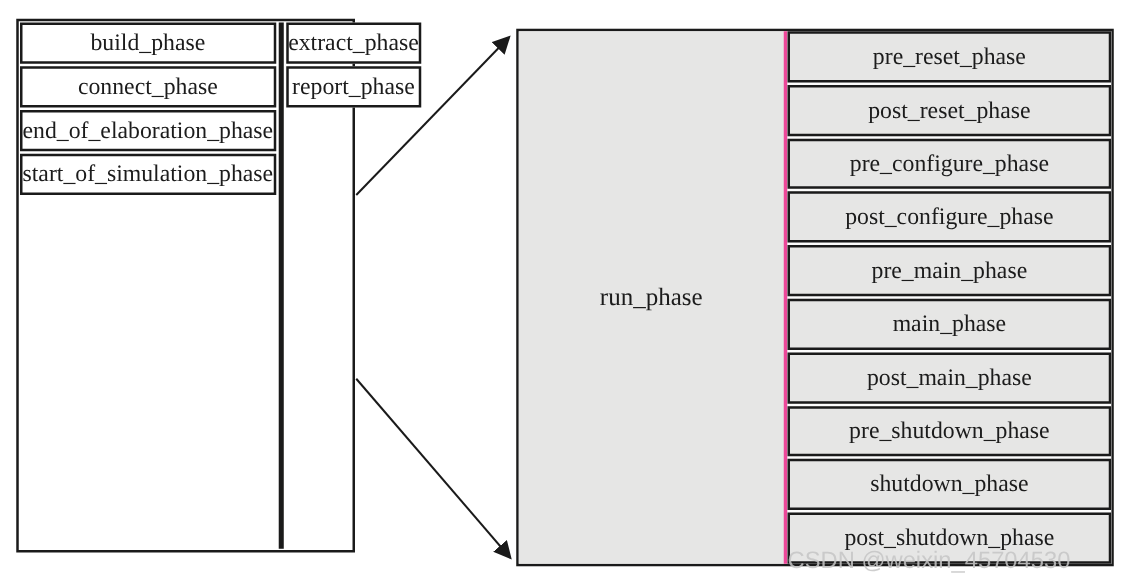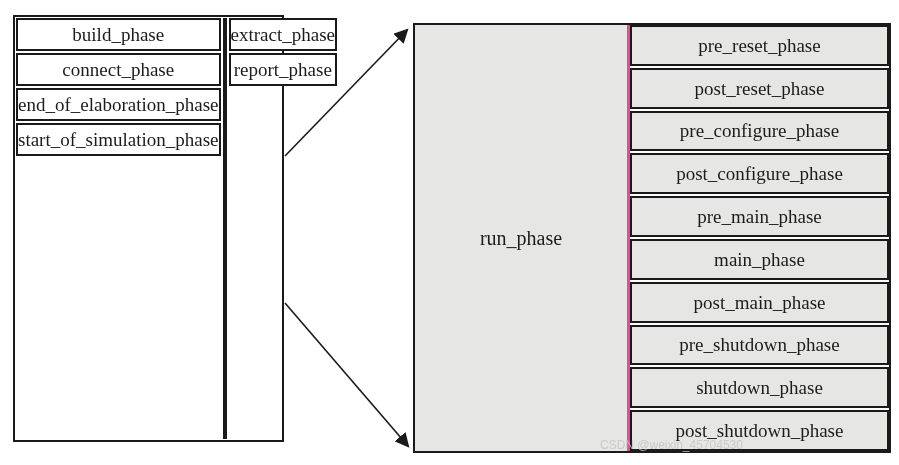--- a/index.html
+++ b/index.html
@@ -81,43 +81,44 @@
     justify-content: center;
     font-size: 20px;
     color: #1c1c1c;
   }
   .sub-col {
     flex: 1 1 auto;
     background: #fcfcfc;
     display: flex;
     flex-direction: column;
     gap: 2px;
+    justify-content: center;
   }
   .sub-col .cell {
     flex: 1 1 auto;
     background: #e6e6e5;
   }
 
   
   .arrows {
     position: absolute;
     left: 0;
     top: 0;
     width: 899px;
     height: 465px;
     pointer-events: none;
   }
 
   
   .watermark {
     position: absolute;
-    left: 600px;
+    left: 630px;
     top: 438px;
     font-family: "Liberation Sans", "DejaVu Sans", sans-serif;
-    font-size: 12px;
+    font-size: 19px;
     color: #c6c6c6;
     opacity: 0.85;
     white-space: nowrap;
     z-index: 5;
     pointer-events: none;
   }
 </style>
 </head>
 <body>
 

